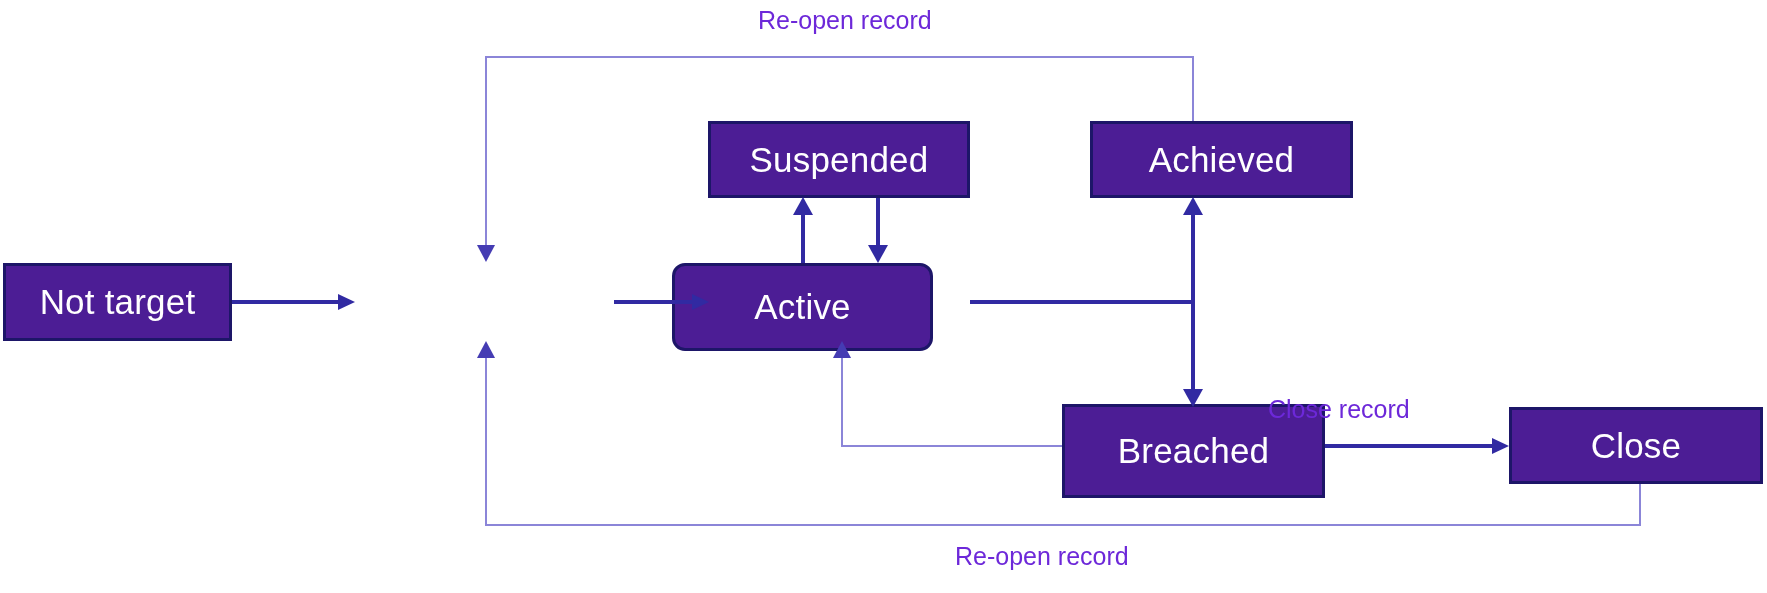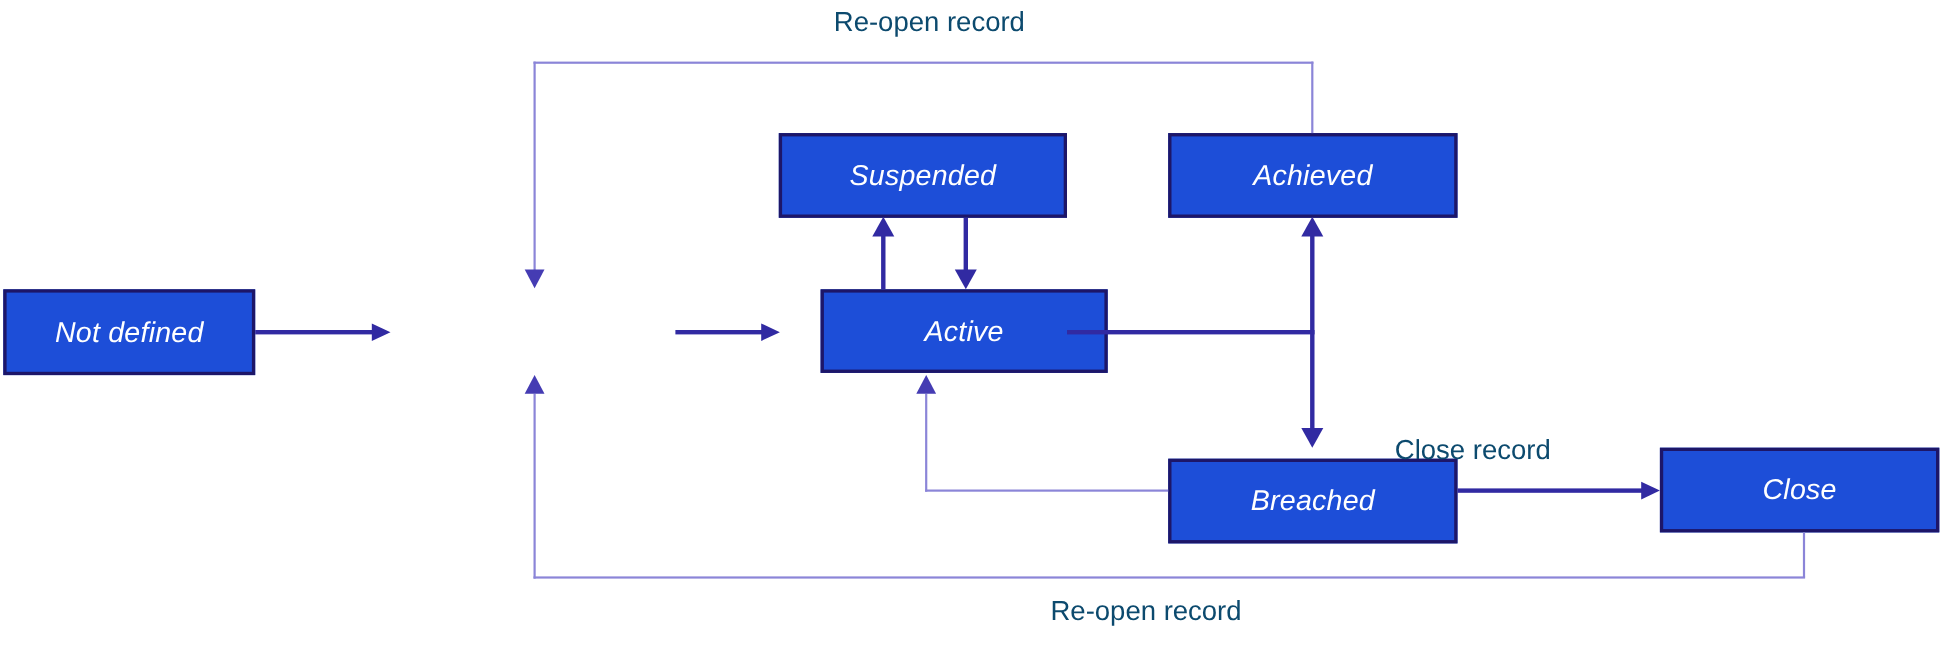--- a/index.html
+++ b/index.html
@@ -2,28 +2,27 @@
 <html><head>
 <meta charset="utf-8">
 <style>
   html,body { margin:0; padding:0; background:#ffffff; }
   .canvas {
     position:relative; width:1767px; height:593px; background:#ffffff;
     font-family:"Liberation Sans", sans-serif; overflow:hidden;
   }
   .node {
     position:absolute; box-sizing:border-box;
-    background:#1d4ed8; border:3px solid #1d1668;
-    color:#ffffff; font-size:26px; letter-spacing:0.2px;
+    background:#4c1d95; border:3px solid #1d1668;
+    color:#ffffff; font-size:35px; letter-spacing:0.2px;
     display:flex; align-items:center; justify-content:center;
     white-space:nowrap;
-    font-style:italic;
   }
   .edge-label {
-    position:absolute; color:#0c4a6e; font-size:25px; white-space:nowrap;
+    position:absolute; color:#6d28d9; font-size:25px; white-space:nowrap;
   }
   .hline, .vline { position:absolute; }
   .dark  { background:#312aa2; }
   .light { background:#8b85d8; }
   .hline.dark { height:4px; }
   .vline.dark { width:4px; }
   .hline.light { height:2px; }
   .vline.light { width:2px; }
   .ah { position:absolute; width:0; height:0; }
   
@@ -32,25 +31,25 @@
   .ah-down-dark  { border-left:10px solid transparent; border-right:10px solid transparent; border-top:18px solid #312aa2; }
   
   .ah-up-light   { border-left:9px solid transparent; border-right:9px solid transparent; border-bottom:17px solid #453cb3; }
   .ah-down-light { border-left:9px solid transparent; border-right:9px solid transparent; border-top:17px solid #453cb3; }
 </style>
 </head>
 <body>
 
 <div class="canvas">
 
-  <div class="node" style="left:3px;    top:263px; width:229px; height:78px;">Not defined</div>
+  <div class="node" style="left:3px;    top:263px; width:229px; height:78px;">Not target</div>
   <div class="node" style="left:708px;  top:121px; width:262px; height:77px;">Suspended</div>
-  <div class="node" style="left:746px;  top:263px; width:261px; height:76px;">Active</div>
-  <div class="node" style="left:1062px; top:121px; width:263px; height:77px;">Achieved</div>
-  <div class="node" style="left:1062px; top:417px; width:263px; height:77px;">Breached</div>
+  <div class="node" style="left:672px;  top:263px; width:261px; height:88px;border-radius:13px;">Active</div>
+  <div class="node" style="left:1090px; top:121px; width:263px; height:77px;">Achieved</div>
+  <div class="node" style="left:1062px; top:404px; width:263px; height:94px;">Breached</div>
   <div class="node" style="left:1509px; top:407px; width:254px; height:77px;">Close</div>
 
   <div class="hline dark" style="left:232px; top:300px; width:110px;"></div>
   <div class="ah ah-right-dark" style="left:338px; top:294px;"></div>
 
   <div class="hline dark" style="left:614px; top:300px; width:80px;"></div>
   <div class="ah ah-right-dark" style="left:692px; top:294px;"></div>
 
   <div class="vline dark" style="left:801px; top:212px; height:51px;"></div>
   <div class="ah ah-up-dark" style="left:793px; top:197px;"></div>

